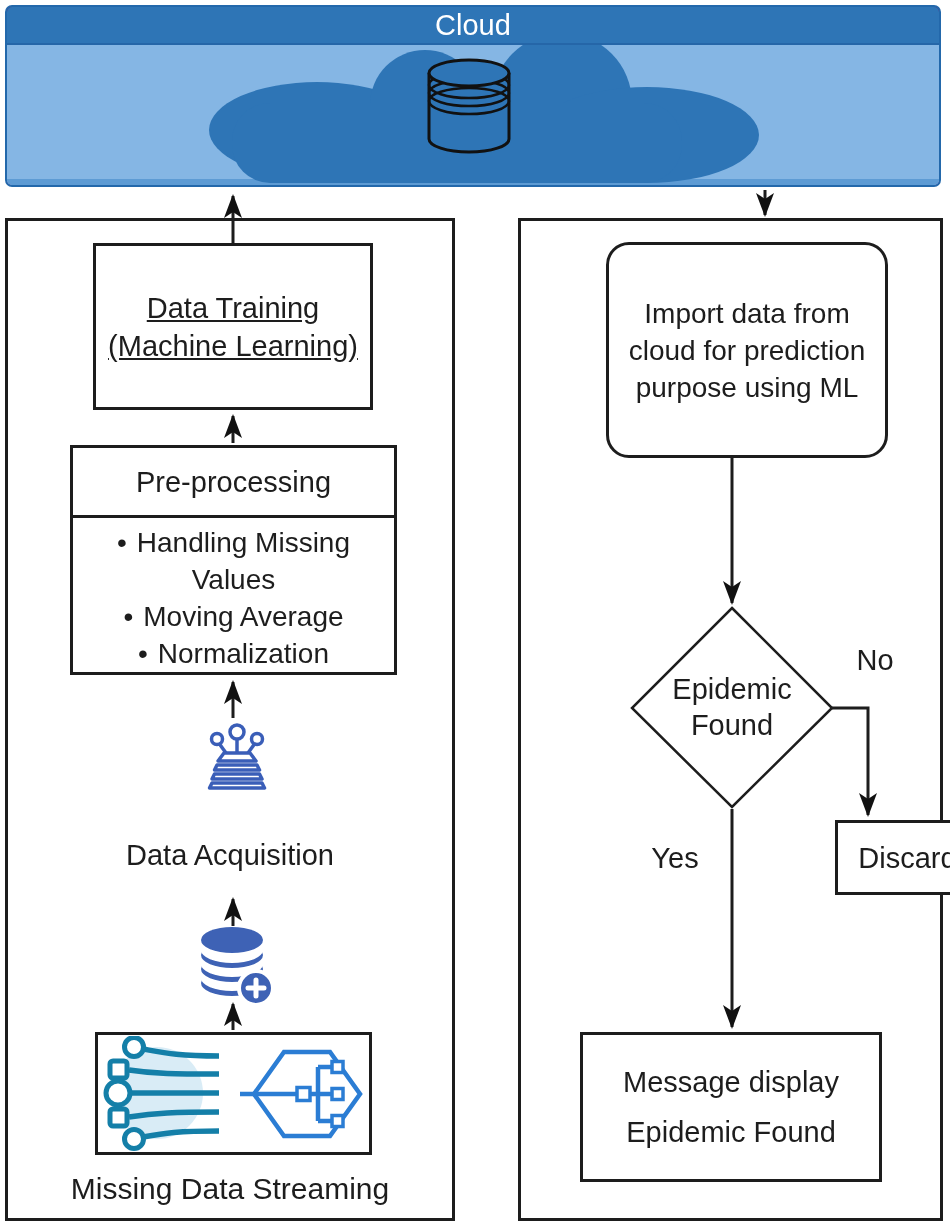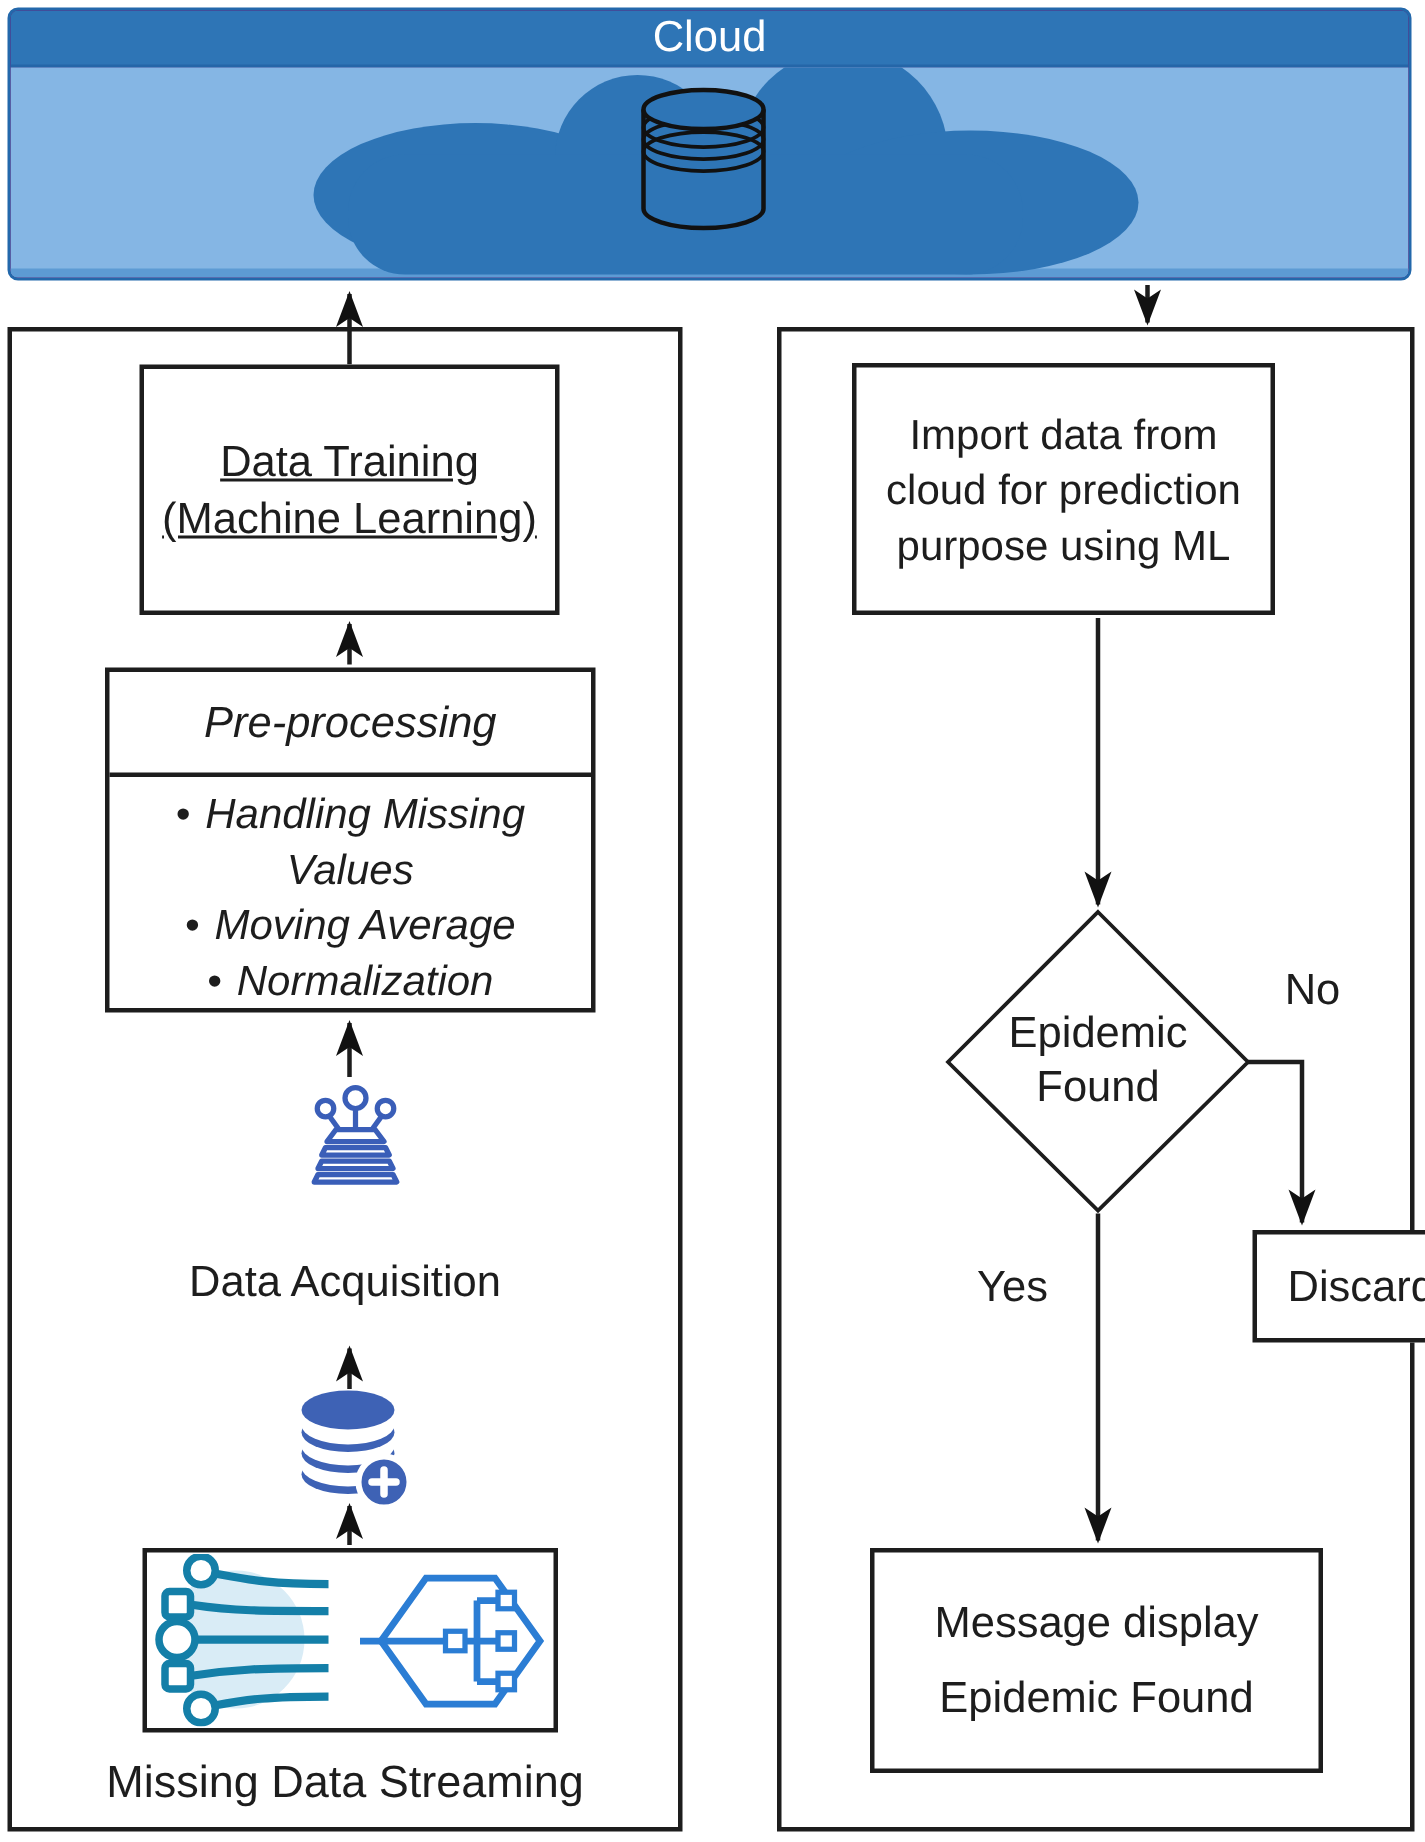--- a/index.html
+++ b/index.html
@@ -55,29 +55,28 @@
     display: flex;
     flex-direction: column;
     align-items: center;
     justify-content: center;
     text-align: center;
     font-size: 29px;
     line-height: 38px;
     z-index: 3;
   }
   #data-training-box { left: 93px;  top: 243px;  width: 280px; height: 167px; text-decoration: underline; }
-  #import-box        { left: 568px; top: 242px;  width: 282px; height: 168px; font-size: 28px; line-height: 37px; }
+  #import-box        { left: 606px; top: 242px;  width: 282px; height: 216px; font-size: 28px; line-height: 37px; border-radius: 23px; }
   #discard-box       { left: 835px; top: 820px;  width: 145px; height: 75px; }
   #message-box       { left: 580px; top: 1032px; width: 302px; height: 150px; gap: 12px; }
   
   #preprocessing-box {
     left: 70px; top: 445px; width: 327px; height: 230px;
     justify-content: flex-start;
     padding: 0;
-    font-style: italic;
   }
   #preprocessing-header {
     width: 100%; height: 72px;
     border-bottom: 3px solid #1d1d1d;
     display: flex; align-items: center; justify-content: center;
     font-size: 29px;
   }
   #preprocessing-list {
     width: 100%;
     padding: 6px 4px 0 4px;

